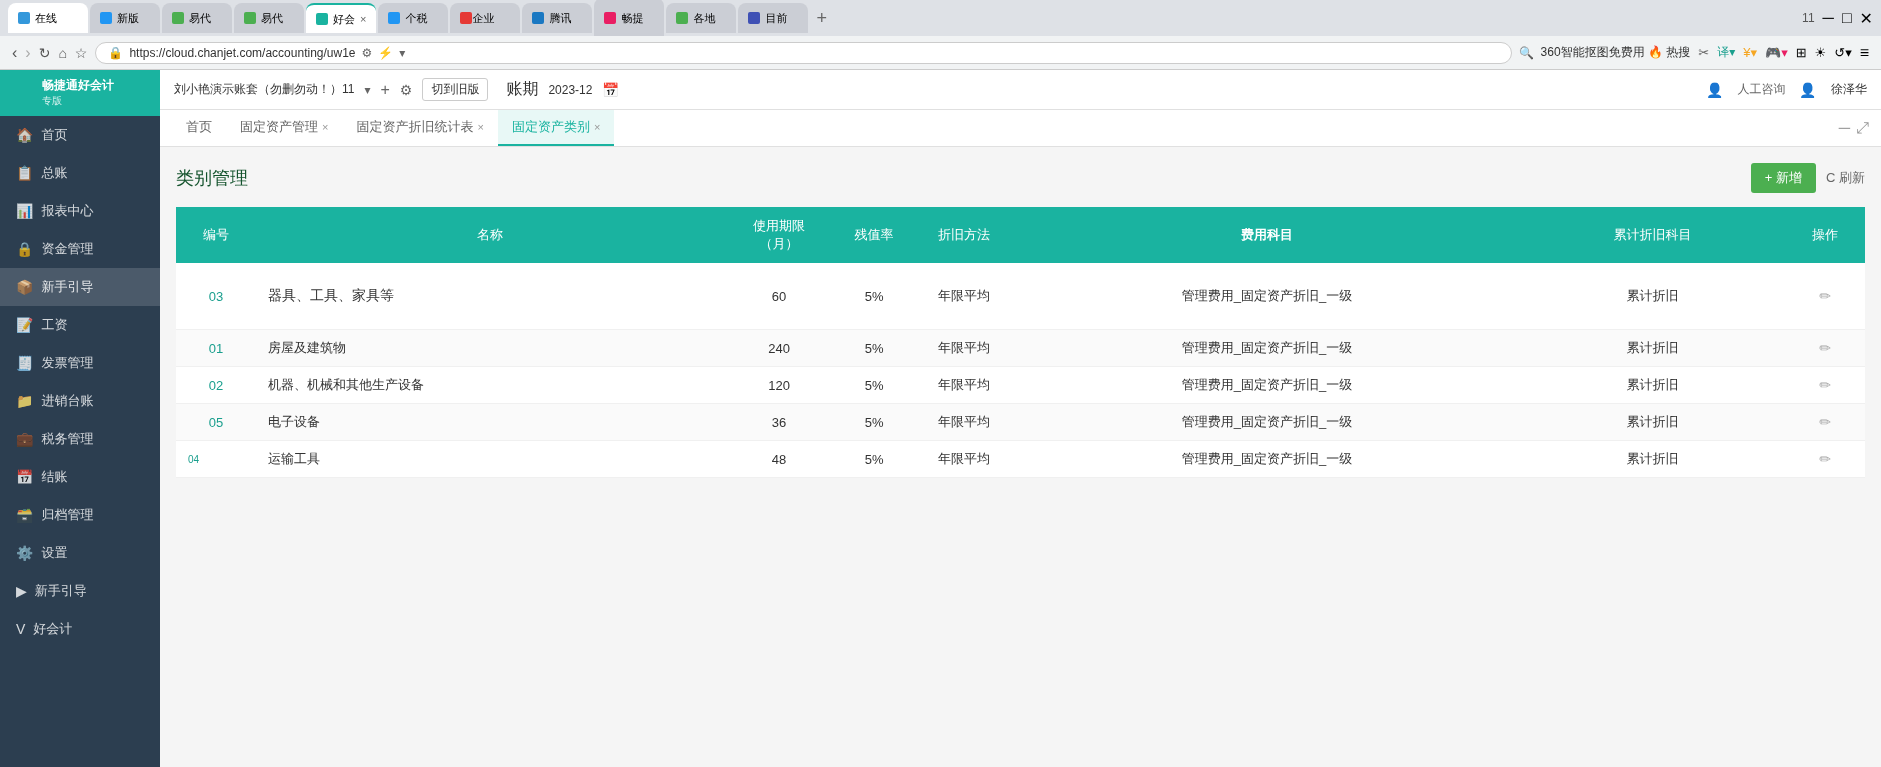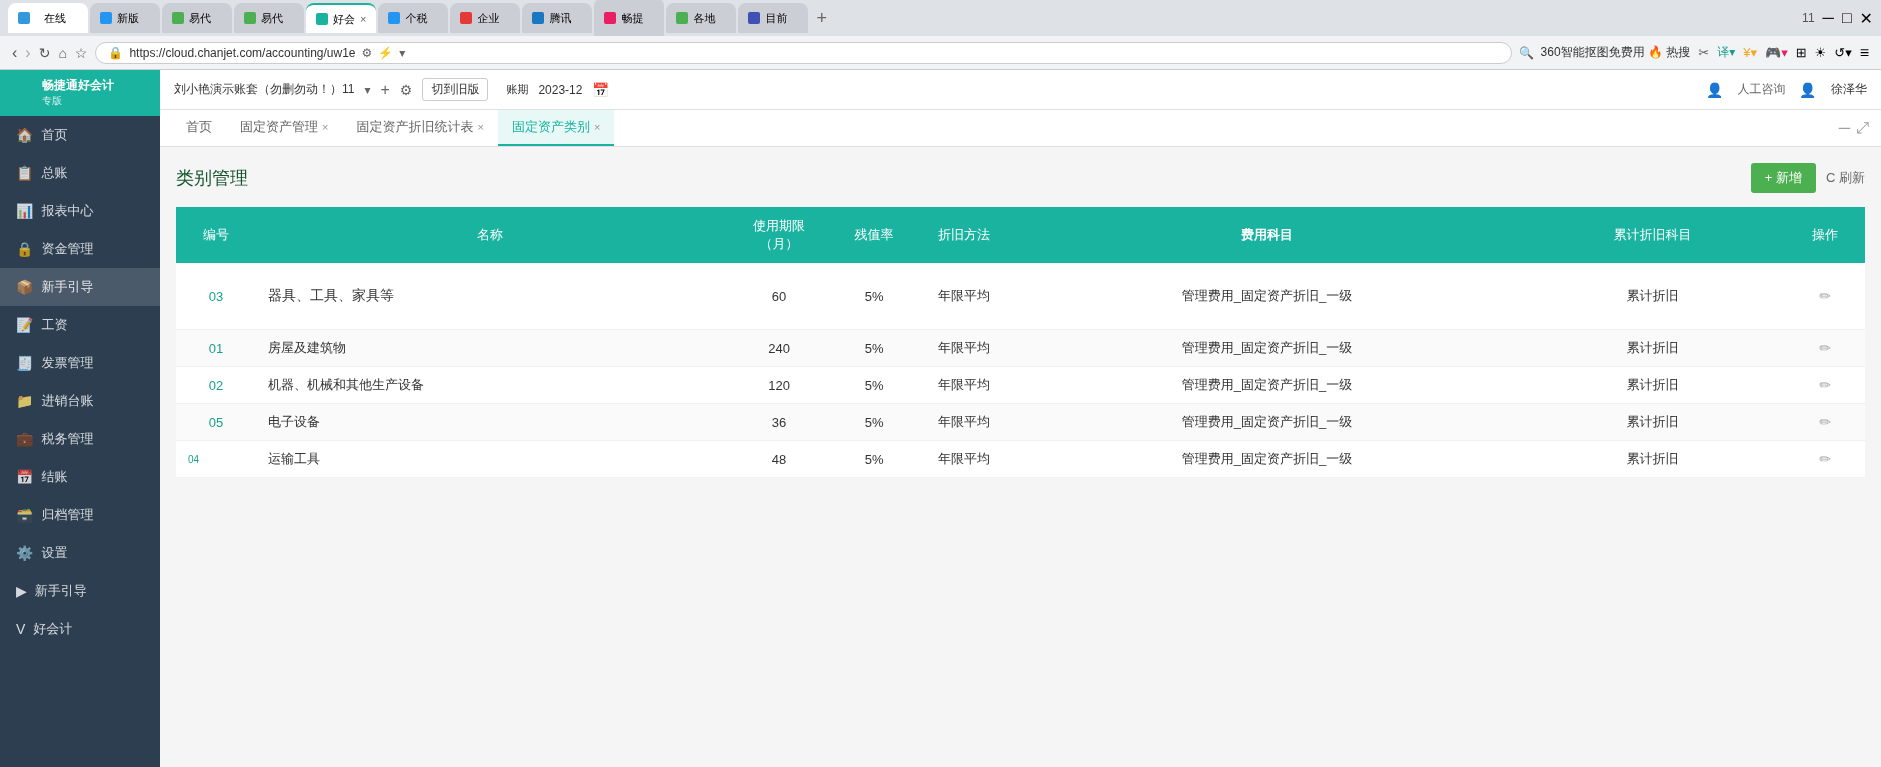--- a/index.html
+++ b/index.html
@@ -2,21 +2,21 @@
 <html><head>
   <meta charset="utf-8">
   <style>
     * { box-sizing: border-box; margin: 0; padding: 0; }
     body { font-family: 'Microsoft YaHei', Arial, sans-serif; font-size: 13px; background: #f0f2f5; overflow: hidden; }
   </style>
 </head>
 <body>
 
 <div style="background:#dee1e6; height:36px; display:flex; align-items:center; padding:0 8px; gap:2px; overflow:hidden;">
-  <div style="background:#fff; border-radius:8px 8px 0 0; padding:0 10px; height:30px; display:flex; align-items:center; gap:14px; font-size:11px; min-width:80px;">
+  <div style="background:#fff; border-radius:8px 8px 0 0; padding:0 10px; height:30px; display:flex; align-items:center; gap:5px; font-size:11px; min-width:80px;">
     <span style="width:12px;height:12px;background:#3498db;border-radius:2px;display:inline-block;"></span>
     <span>在线</span>
   </div>
   <div style="background:#cbced5; border-radius:8px 8px 0 0; padding:0 10px; height:30px; display:flex; align-items:center; gap:5px; font-size:11px; min-width:70px;">
     <span style="width:12px;height:12px;background:#2196F3;border-radius:2px;display:inline-block;"></span>
     <span>新版</span>
   </div>
   <div style="background:#cbced5; border-radius:8px 8px 0 0; padding:0 10px; height:30px; display:flex; align-items:center; gap:5px; font-size:11px; min-width:70px;">
     <span style="width:12px;height:12px;background:#4caf50;border-radius:2px;display:inline-block;"></span>
     <span>易代</span>
@@ -27,21 +27,21 @@
   </div>
   <div style="background:#fff; border-radius:8px 8px 0 0; padding:0 10px; height:30px; display:flex; align-items:center; gap:5px; font-size:11px; min-width:70px; border-top:2px solid #1ab3a0;">
     <span style="width:12px;height:12px;background:#1ab3a0;border-radius:2px;display:inline-block;"></span>
     <span>好会</span>
     <span style="color:#666;font-size:11px;cursor:pointer;">×</span>
   </div>
   <div style="background:#cbced5; border-radius:8px 8px 0 0; padding:0 10px; height:30px; display:flex; align-items:center; gap:5px; font-size:11px; min-width:70px;">
     <span style="width:12px;height:12px;background:#2196F3;border-radius:2px;display:inline-block;"></span>
     <span>个税</span>
   </div>
-  <div style="background:#cbced5; border-radius:8px 8px 0 0; padding:0 10px; height:30px; display:flex; align-items:center; gap:5px; font-size:11px; min-width:70px;">
+  <div style="background:#cbced5; border-radius:8px 8px 0 0; padding:0 10px; height:30px; display:flex; align-items:center; font-size:11px; min-width:70px;">
     <span style="width:12px;height:12px;background:#e53935;border-radius:2px;display:inline-block;"></span>
     <span>企业</span>
   </div>
   <div style="background:#cbced5; border-radius:8px 8px 0 0; padding:0 10px; height:30px; display:flex; align-items:center; gap:5px; font-size:11px; min-width:70px;">
     <span style="width:12px;height:12px;background:#1a78c2;border-radius:2px;display:inline-block;"></span>
     <span>腾讯</span>
   </div>
   <div style="background:#cbced5; border-radius:8px 8px 0 0; padding:0 10px; height:40px; display:flex; align-items:center; gap:5px; font-size:11px; min-width:70px;">
     <span style="width:12px;height:12px;background:#e91e63;border-radius:2px;display:inline-block;"></span>
     <span>畅提</span>
@@ -175,21 +175,21 @@
   </div>
 
   <div style="flex:1; display:flex; flex-direction:column; background:#f5f5f5; overflow:hidden;">
 
     <div style="background:#fff; height:40px; display:flex; align-items:center; padding:0 14px; border-bottom:1px solid #e0e0e0; gap:10px;">
       <span style="font-size:12px; color:#333;">刘小艳演示账套（勿删勿动！）11</span>
       <span style="font-size:12px; color:#666;">▾</span>
       <button style="background:none;border:none;font-size:16px;color:#666;cursor:pointer;">+</button>
       <button style="background:none;border:none;font-size:14px;color:#666;cursor:pointer;">⚙</button>
       <button style="border:1px solid #ccc;border-radius:3px;padding:2px 8px;font-size:12px;background:#fff;cursor:pointer;color:#333;">切到旧版</button>
-      <span style="font-size:11px;color:#333;margin-left:8px;">账期</span>
+      <span style="font-size:16px;color:#333;margin-left:8px;">账期</span>
       <span style="font-size:12px;color:#333;">2023-12</span>
       <span style="font-size:14px;cursor:pointer;">📅</span>
       <div style="margin-left:auto; display:flex; align-items:center; gap:14px;">
         <span style="font-size:14px;">👤</span>
         <span style="font-size:12px;color:#666;cursor:pointer;">人工咨询</span>
         <span style="font-size:14px;">👤</span>
         <span style="font-size:12px;color:#333;">徐泽华</span>
       </div>
     </div>
 

